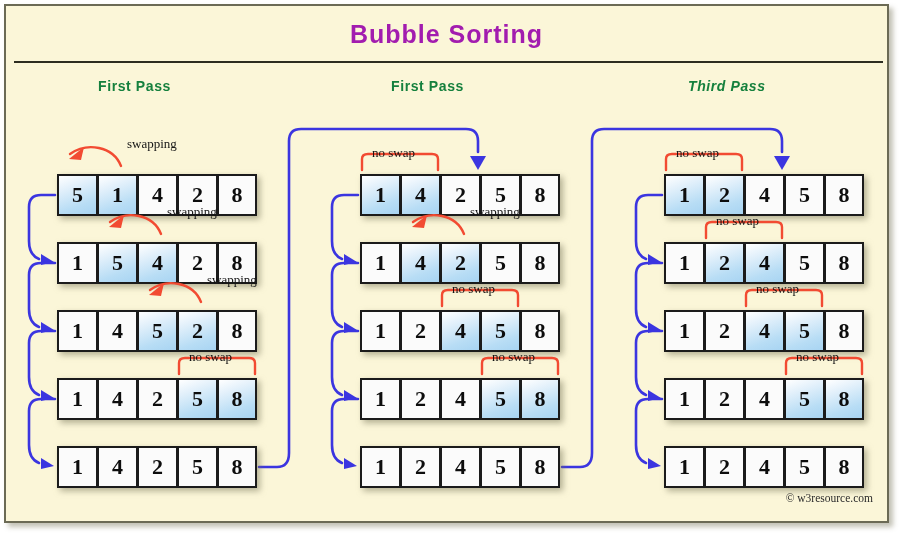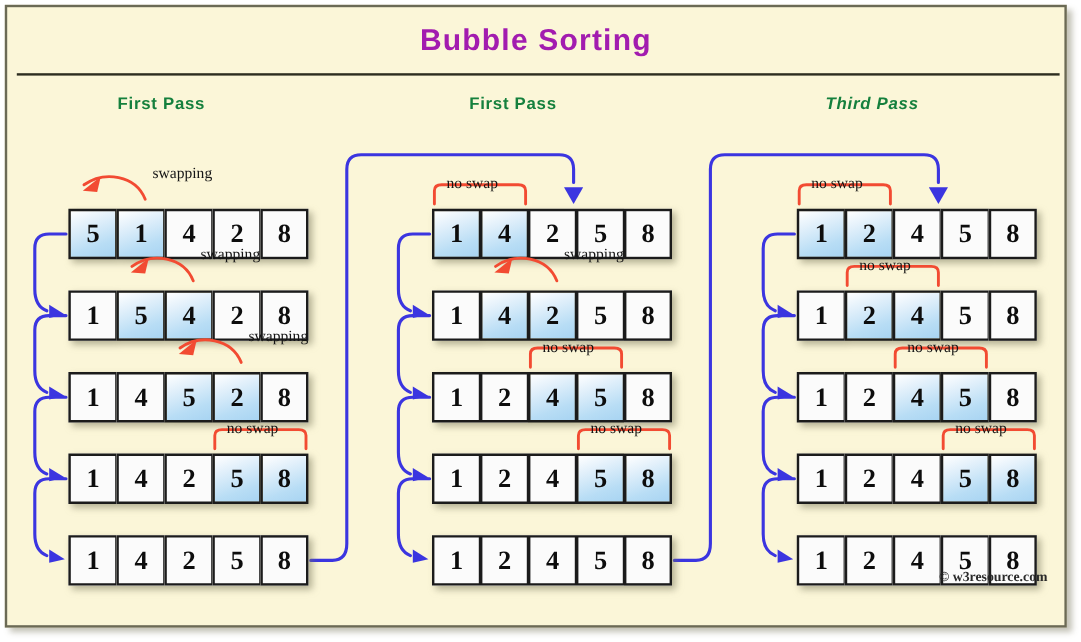--- a/index.html
+++ b/index.html
@@ -64,23 +64,23 @@
     font-size:13px;color:#151515;white-space:nowrap;
   }
   .annot svg{position:absolute;left:0;top:0;overflow:visible;}
   .annot .lbl{position:absolute;white-space:nowrap;}
 
   #wires{position:absolute;left:0;top:0;width:881px;height:515px;pointer-events:none;}
   #wires path{fill:none;stroke:#3b35e0;stroke-width:2.6;}
   #wires polygon{fill:#3b35e0;}
 
   #watermark{
-    position:absolute;right:14px;bottom:34px;
+    position:absolute;right:14px;bottom:17px;
     font-family:"Liberation Serif", serif;
-    font-size:11.5px;color:#2a2a2a;font-weight:bold;
+    font-size:11.5px;color:#2a2a2a;font-weight:normal;
     white-space:nowrap;
   }
 </style>
 </head>
 <body>
 
 <div id="frame">
 
   <div id="title">Bubble  Sorting</div>
   <div id="title-rule"></div>

